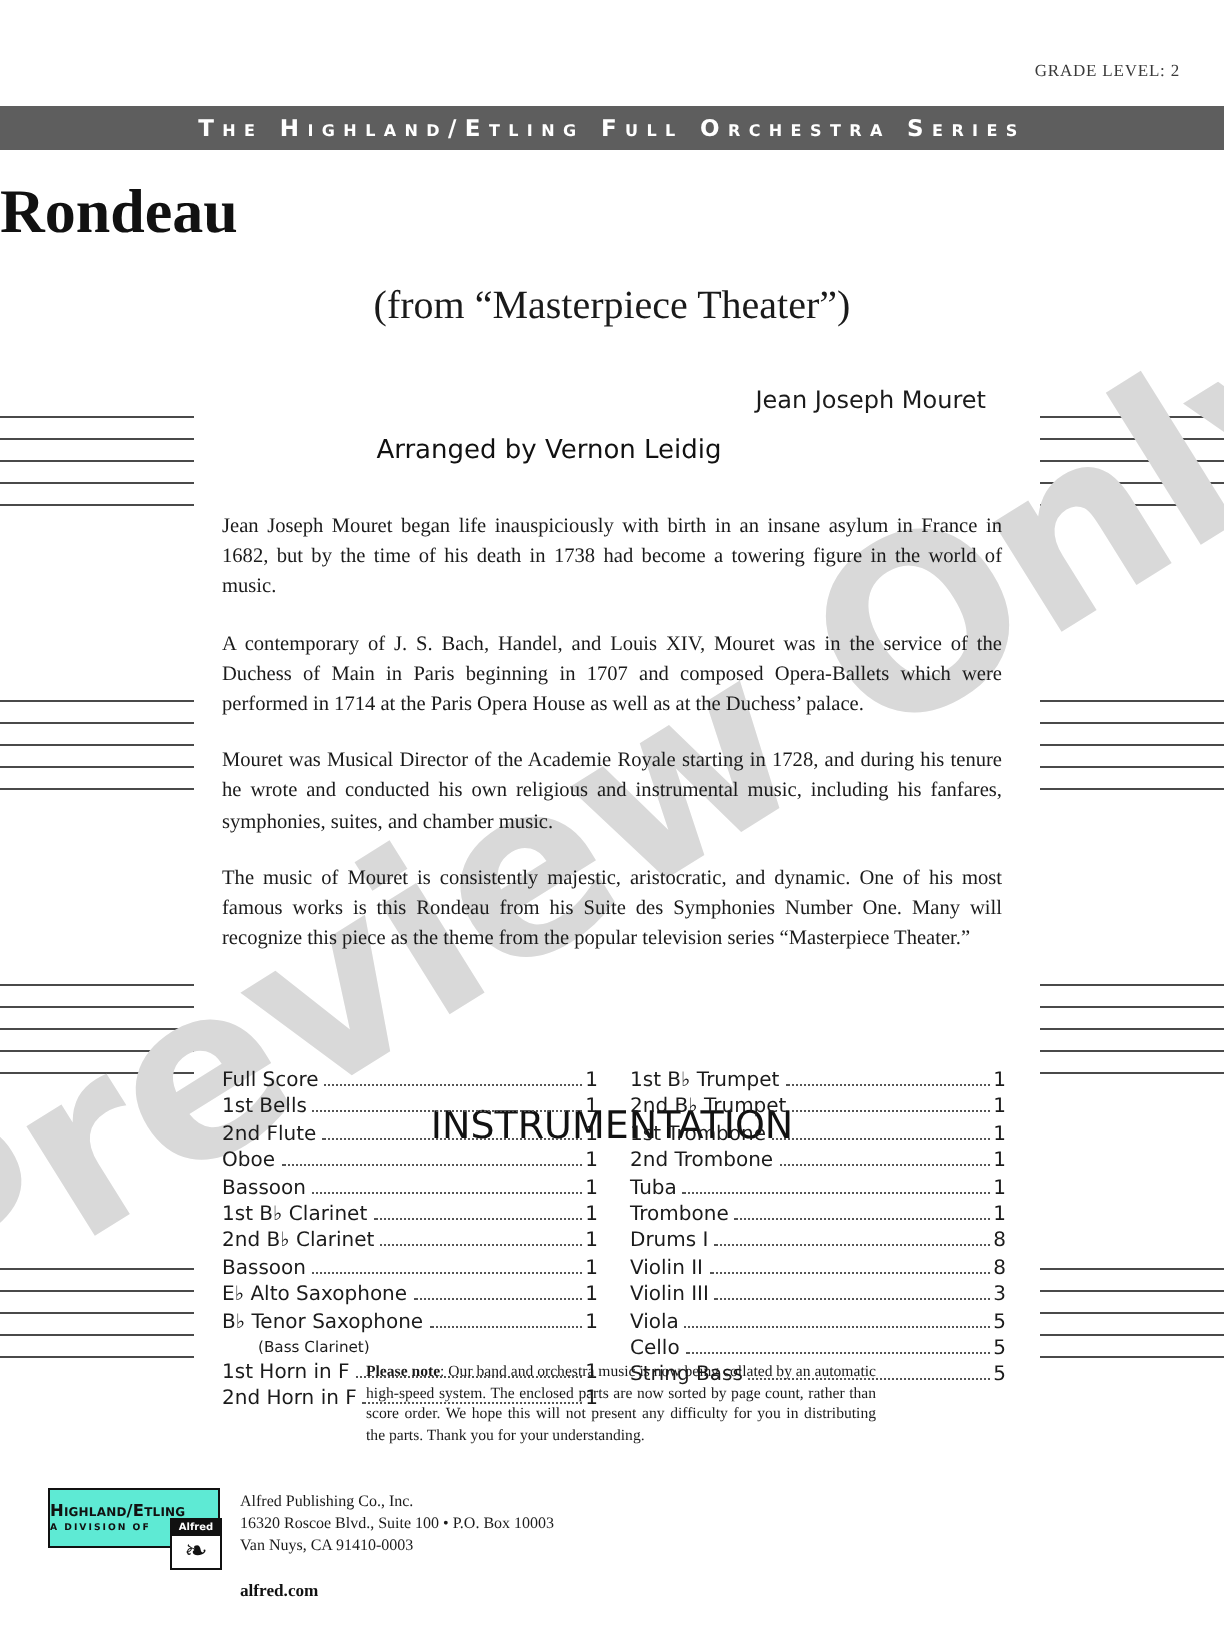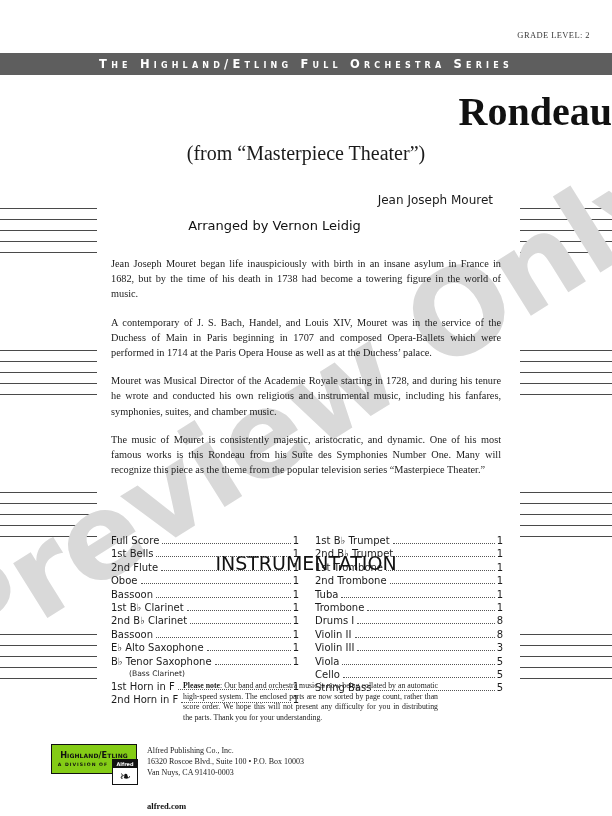--- a/index.html
+++ b/index.html
@@ -88,23 +88,23 @@
     letter-spacing: 4.2px;
     text-transform: none;
     white-space: nowrap;
   }
 
   .title {
     position: absolute;
     left: 0;
     top: 88px;
     width: 612px;
-    text-align: right;
-    font-family: "Liberation Serif", serif;
-    font-size: 40px;
+    text-align: left;
+    font-family: "Liberation Serif", serif;
+    font-size: 31px;
     font-weight: 700;
     letter-spacing: 0px;
     color: #111111;
   }
   .subtitle {
     position: absolute;
     left: 0;
     top: 142px;
     width: 612px;
     text-align: center;
@@ -222,24 +222,23 @@
     gap: 10px;
   }
   .logo-box {
     position: relative;
     width: 86px;
     height: 30px;
     border: 1.2px solid #111;
     box-sizing: border-box;
     display: flex;
     flex-direction: column;
-    align-items: center;
+    align-items: flex-start;
     justify-content: center;
-    background: #84cc16;
-    margin-left: 27px;
+    background: #5eead4;
   }
   .logo-main {
     font-family: "DejaVu Sans", sans-serif;
     font-size: 8.2px;
     font-weight: 700;
     font-variant: small-caps;
     letter-spacing: 0.1px;
     color: #111;
     line-height: 10px;
   }
@@ -289,21 +288,21 @@
     font-size: 8px;
     line-height: 11.2px;
     color: #1b1b1b;
     padding-top: 1px;
   }
   .pub-web {
     font-family: "Liberation Serif", serif;
     font-size: 8.6px;
     font-weight: 700;
     color: #111;
-    margin-top: 22px;
+    margin-top: 11px;
   }
 </style>
 </head>
 <body>
 
 <div class="page">
 
   <div class="staff-layer">
     <div class="staff-group" style="left:0px; top:208px; width:97px;">
       <div class="staff-line"></div>

